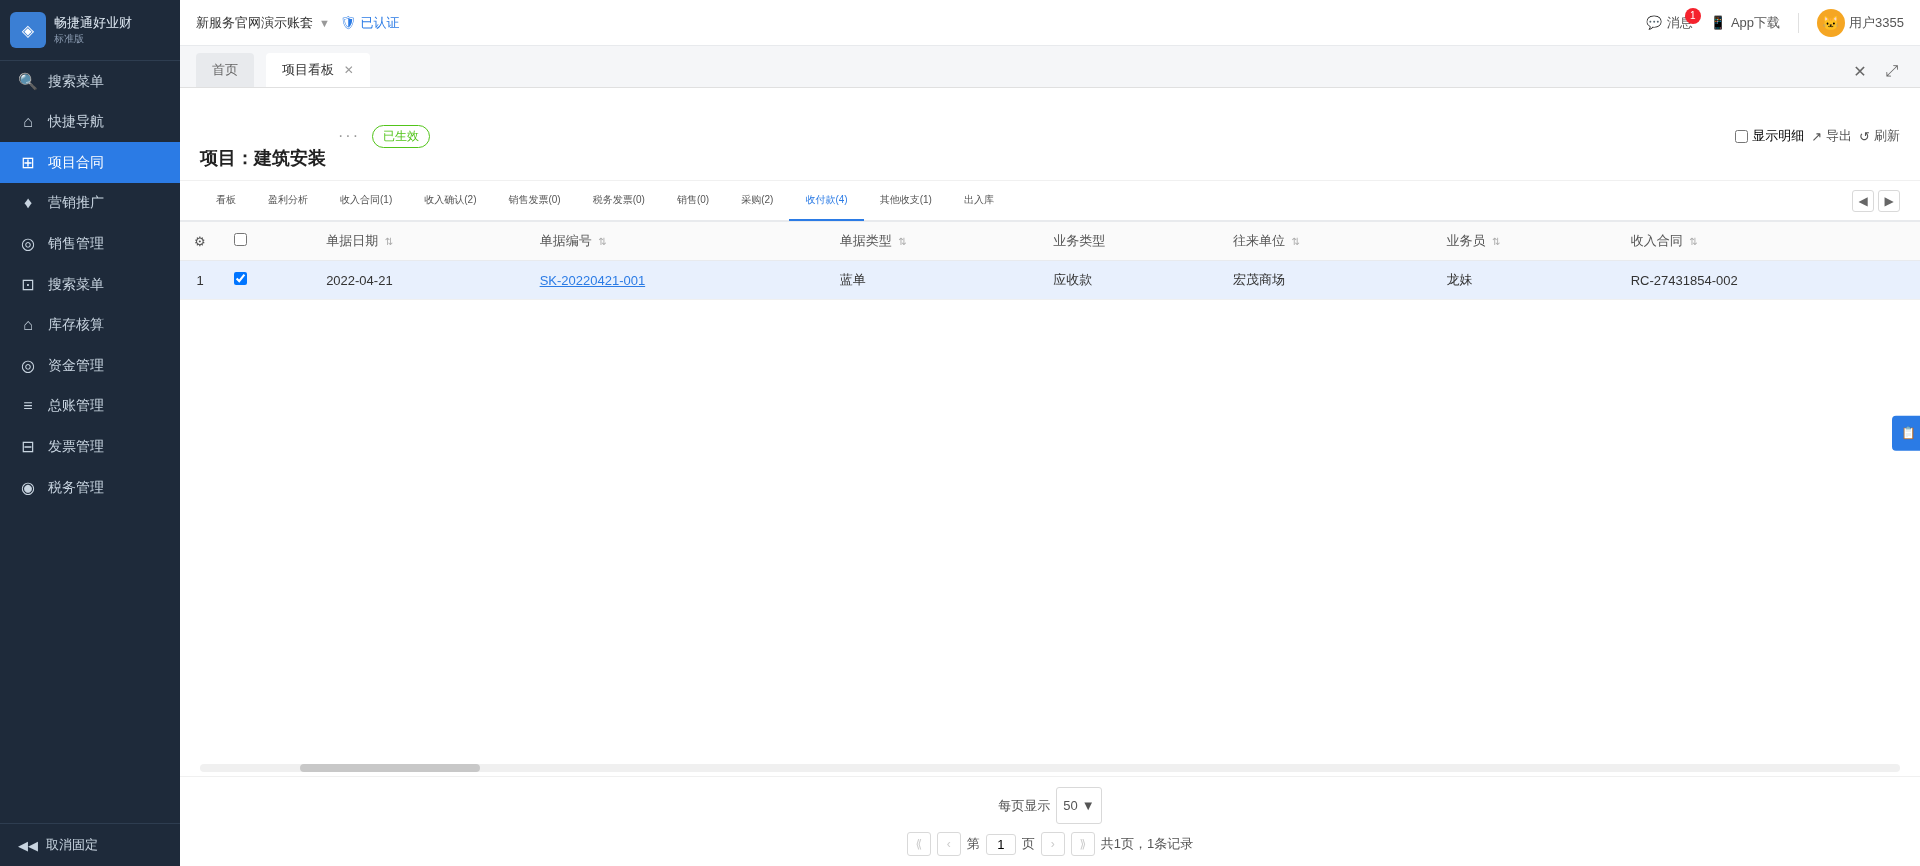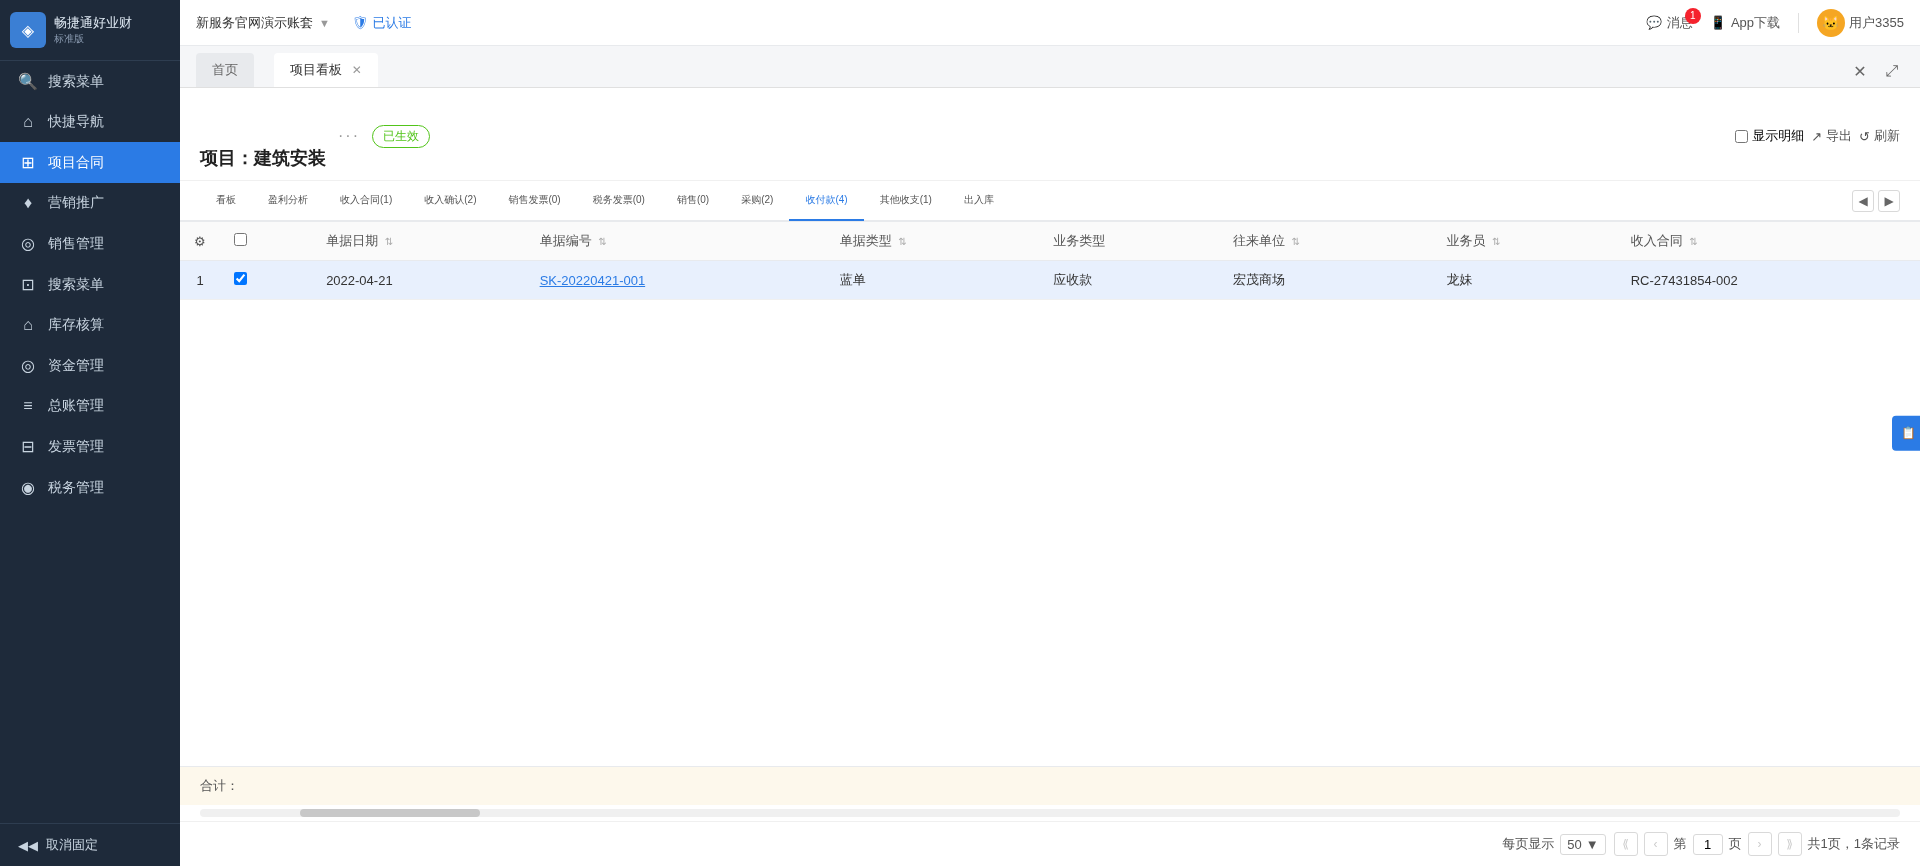--- a/index.html
+++ b/index.html
@@ -82,21 +82,21 @@
     }
 
     
     .topbar {
       background: white;
       height: 46px;
       display: flex;
       align-items: center;
       padding: 0 16px;
       border-bottom: 1px solid #e8eaed;
-      gap: 16px;
+      gap: 4px;
     }
     .topbar-workspace {
       display: flex;
       align-items: center;
       gap: 6px;
       font-size: 13px;
       color: #333;
       cursor: pointer;
     }
     .topbar-workspace .arrow { color: #999; font-size: 11px; }
@@ -141,21 +141,21 @@
     .topbar-divider { width: 1px; height: 20px; background: #e0e0e0; }
     .user-avatar { width: 28px; height: 28px; border-radius: 50%; background: #f5a623; display: flex; align-items: center; justify-content: center; font-size: 14px; }
 
     
     .tabbar {
       background: #f5f6f8;
       height: 42px;
       display: flex;
       align-items: flex-end;
       padding: 0 16px;
-      gap: 20px;
+      gap: 12px;
       border-bottom: 1px solid #e0e0e0;
     }
     .tab {
       padding: 8px 16px;
       font-size: 13px;
       cursor: pointer;
       color: #666;
       border-radius: 4px 4px 0 0;
       background: #e8eaed;
     }
@@ -375,30 +375,31 @@
     .pagination {
       display: flex;
       align-items: center;
       justify-content: flex-end;
       padding: 10px 20px;
       gap: 8px;
       font-size: 13px;
       color: #555;
       background: white;
       border-top: 1px solid #f0f0f0;
+      flex-direction: column;
     }
     .page-size-select {
       display: flex;
       align-items: center;
       gap: 6px;
     }
     .select-box {
       border: 1px solid #d9d9d9;
       border-radius: 3px;
-      padding: 2px 6px;
+      padding: 10px 6px;
       font-size: 13px;
       cursor: pointer;
       display: flex;
       align-items: center;
       gap: 4px;
     }
     .page-nav { display: flex; align-items: center; gap: 6px; }
     .page-nav-btn {
       width: 24px;
       height: 24px;
@@ -664,23 +665,20 @@
             <td>应收款</td>
             <td>宏茂商场</td>
             <td>龙妹</td>
             <td>RC-27431854-002</td>
           </tr>
         </tbody>
       </table>
 
       <div style="flex:1; background:white;"></div>
 
-      <div class="total-row">
-        <span>合计：</span>
-      </div>
 
       <div class="scroll-bar-area">
         <div class="scroll-track">
           <div class="scroll-thumb"></div>
         </div>
       </div>
 
       <div class="pagination">
         <div class="page-size-select">
           <span>每页显示</span>

